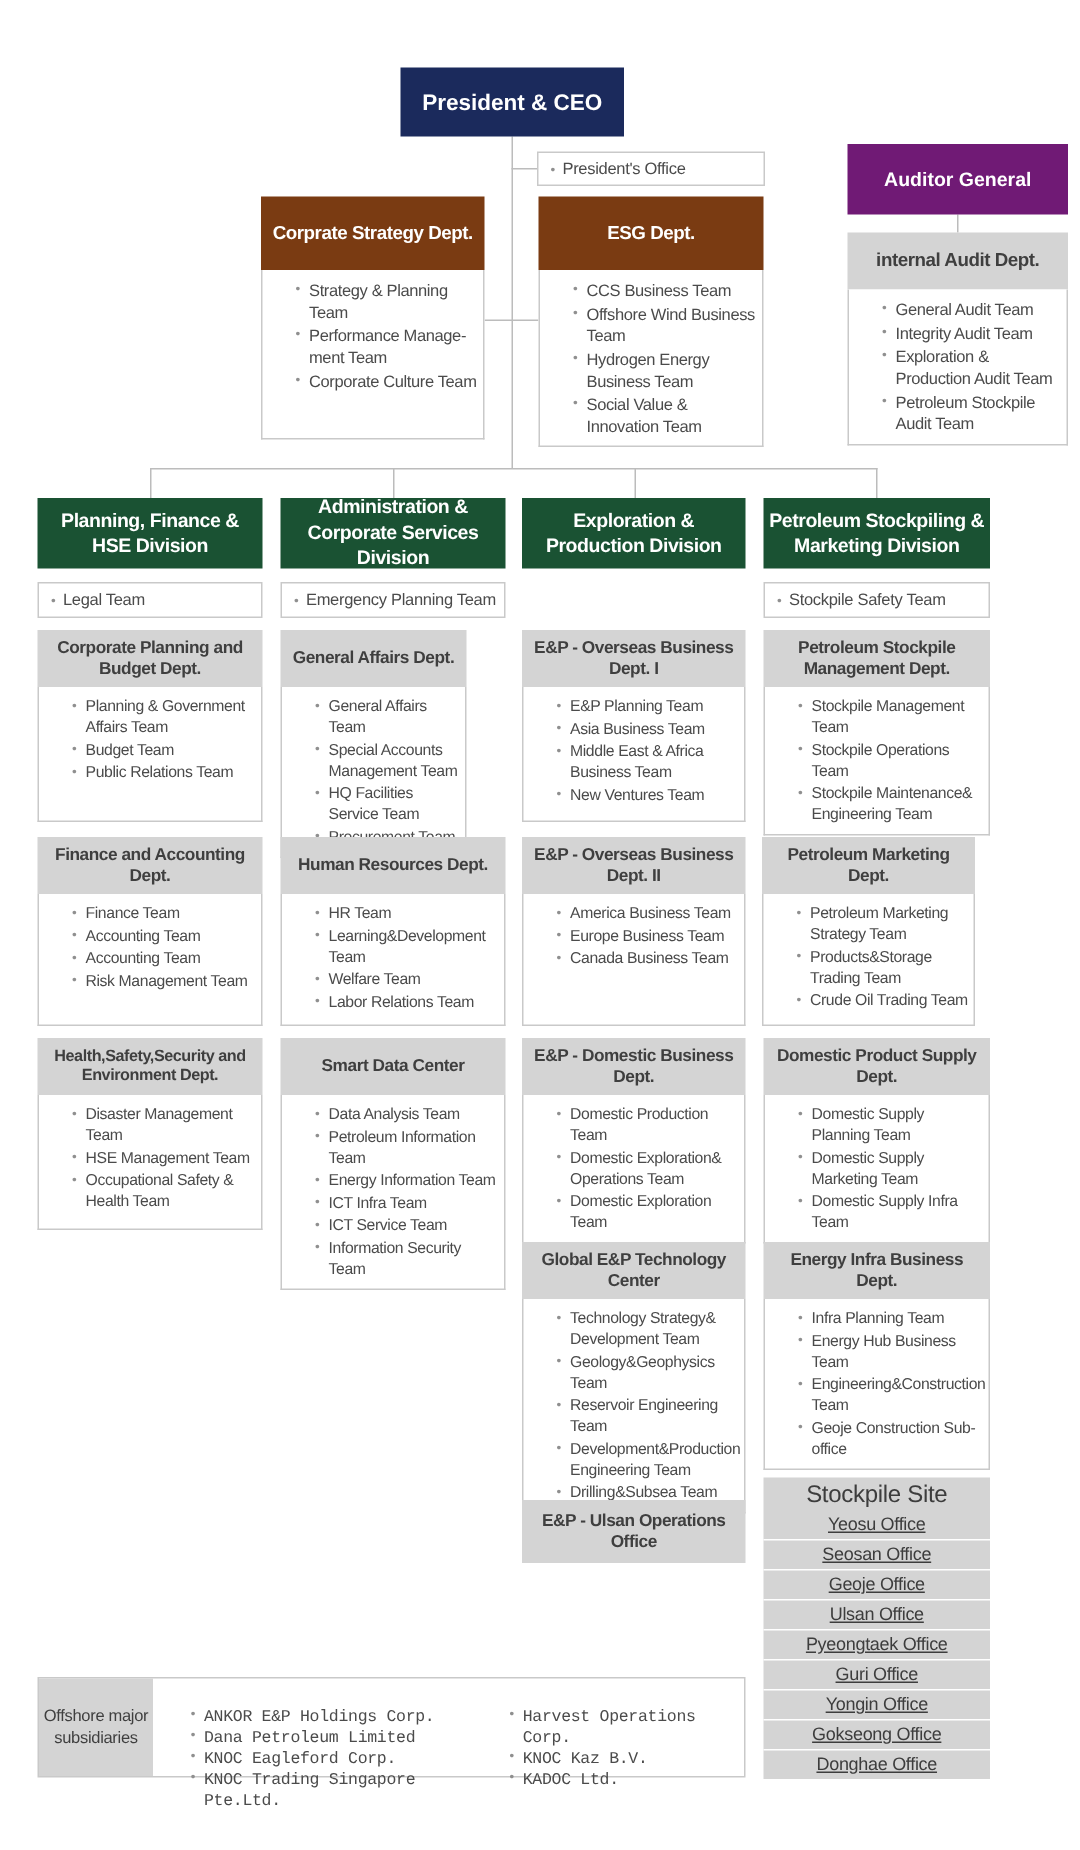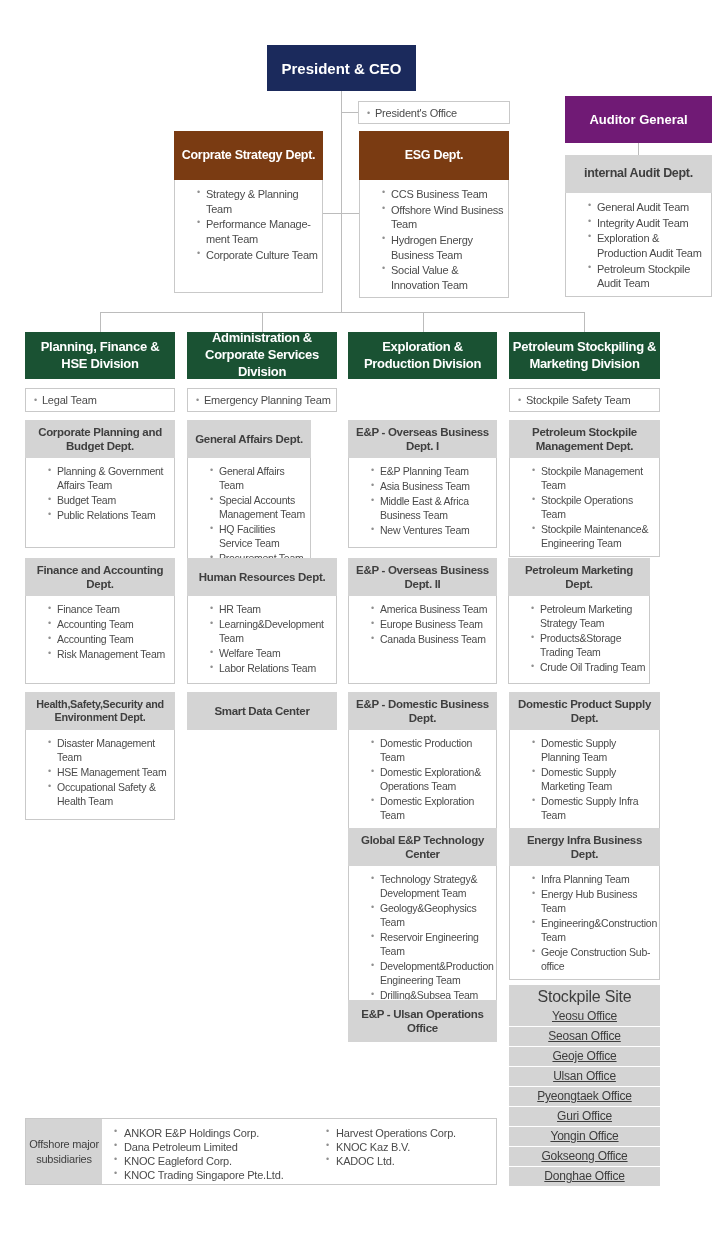--- a/index.html
+++ b/index.html
@@ -45,21 +45,21 @@
   .sites ul{list-style:none;margin:0;padding:0;}
   .sites li{font-size:12px;color:#3d3d3d;text-align:center;height:19px;line-height:19px;letter-spacing:-0.2px;text-decoration:underline;}
   .sites li + li{border-top:1px solid #ffffff;}
 
   
   .subs{position:absolute;left:25px;top:1118px;width:472px;height:67px;border:1px solid #c9c9c9;
        background:#fff;display:flex;box-sizing:border-box;}
   .subs-label{width:76px;background:#d4d4d4;color:#3f3f3f;font-size:11px;letter-spacing:-0.2px;
        display:flex;align-items:center;justify-content:center;text-align:center;line-height:1.3;padding:2px;box-sizing:border-box;}
   .subs-lists{flex:1;display:flex;padding:7px 0 4px 12px;box-sizing:border-box;}
-  .subs-lists ul{list-style:none;margin:0;padding:0;}
+  .subs-lists ul{list-style:none;margin:12px;padding:0;font-family:Liberation Mono, monospace;}
   .subs-lists ul.c1{width:212px;}
   .subs-lists li{position:relative;padding-left:10px;font-size:11px;color:#4b4b4b;line-height:1.28;letter-spacing:-0.2px;}
   .subs-lists li::before{content:"•";position:absolute;left:0;top:0;font-size:9px;color:#8f8f8f;}
 </style>
 </head>
 <body>
 
 <div class="canvas">
 
   <div class="line" style="left:341px;top:91px;width:1px;height:221px"></div>
@@ -167,20 +167,28 @@
     <div class="dept-h">Human Resources Dept.</div>
     <ul class="teams">
         <li>HR Team</li>
         <li>Learning&amp;Development Team</li>
         <li>Welfare Team</li>
         <li>Labor Relations Team</li>
       </ul>
   </div>
   <div class="dept" style="left:187px;top:692px;width:150px;height:152px">
     <div class="dept-h">Smart Data Center</div>
+    <ul class="teams">
+        <li>Data Analysis Team</li>
+        <li>Petroleum Information Team</li>
+        <li>Energy Information Team</li>
+        <li>ICT Infra Team</li>
+        <li>ICT Service Team</li>
+        <li>Information Security Team</li>
+      </ul>
   </div>
 
   <div class="dept" style="left:348px;top:420px;width:149px;height:128px">
     <div class="dept-h">E&amp;P - Overseas Business Dept. I</div>
     <ul class="teams">
         <li>E&amp;P Planning Team</li>
         <li>Asia Business Team</li>
         <li>Middle East &amp; Africa Business Team</li>
         <li>New Ventures Team</li>
       </ul>

